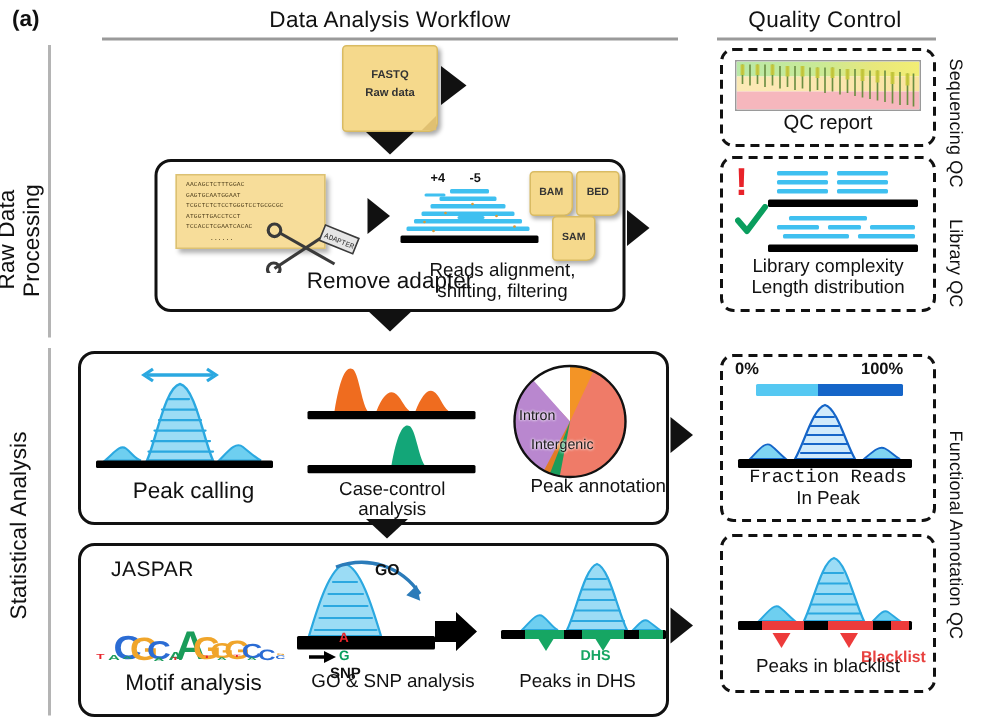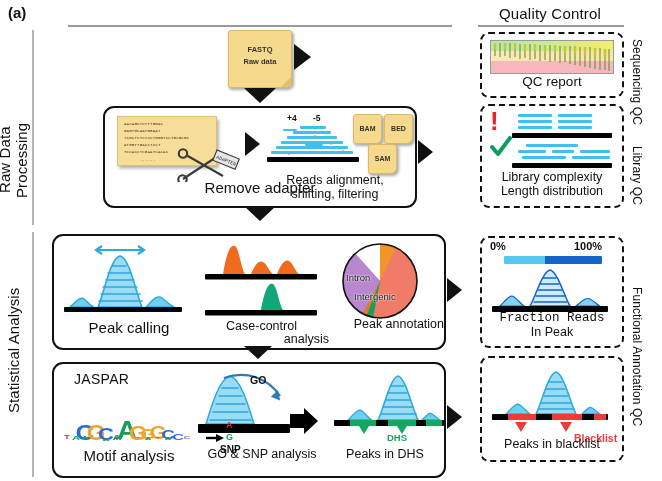--- a/index.html
+++ b/index.html
@@ -81,20 +81,21 @@
   .tri-dn-r{position:absolute;width:0;height:0;border-left:6px solid transparent;
             border-right:6px solid transparent;border-top:10px solid #ed3b3b;}
 </style>
 </head>
 <body>
 
 <div class="root">
 
   <div class="fig-letter">(a)</div>
 
+  <div class="abs panel-label ctr" style="left:60px;top:3px;width:400px;height:20px;">Data Analysis Workflow</div>
   <div class="hrule" style="left:68px;top:25px;width:384px;"></div>
 
   <div class="abs panel-label ctr" style="left:470px;top:3px;width:160px;height:20px;">Quality Control</div>
   <div class="hrule" style="left:478px;top:25px;width:146px;"></div>
 
   <div class="abs vert-up rowlabel ctr" style="left:2px;top:95px;width:22px;height:130px;">Raw Data Processing</div>
   <div class="vrule" style="left:32px;top:30px;width:2px;height:195px;"></div>
 
   <div class="abs vert-up rowlabel ctr" style="left:2px;top:250px;width:22px;height:200px;">Statistical Analysis</div>
   <div class="vrule" style="left:32px;top:232px;width:2px;height:245px;"></div>
@@ -291,21 +292,21 @@
 
     <svg style="position:absolute;left:145px;top:6px;" width="125" height="74">
       <path d="M24,32 C28,8 32,2 36,4 C40,6 42,26 46,32 Z" fill="#ef6c1f"></path>
       <path d="M52,32 C56,22 60,18 64,20 C68,22 70,29 74,32 Z" fill="#ef6c1f"></path>
       <path d="M78,32 C82,22 86,17 90,19 C94,21 96,29 100,32 Z" fill="#ef6c1f"></path>
       <rect x="6" y="32" width="112" height="5.5" fill="#000" rx="1"></rect>
       <path d="M62,68 C66,46 70,40 74,42 C78,44 80,62 84,68 Z" fill="#13a678"></path>
       <rect x="6" y="68" width="112" height="5.5" fill="#000" rx="1"></rect>
     </svg>
     <div class="cap sm" style="top:84px;left:140px;width:135px;">Case-control</div>
-    <div class="cap sm" style="top:97px;left:140px;width:135px;text-align:right;">analysis</div>
+    <div class="cap sm" style="top:97px;left:140px;width:135px;">analysis</div>
 
     <svg style="position:absolute;left:282px;top:5px;" width="96" height="80">
       <g transform="translate(44,40)">
 
         <path d="M0,0 L0,-37 A37,37 0 0,1 13.0,-34.6 Z" transform="rotate(160)" fill="#e07b26"></path>
         <path d="M0,0 L0,-37 A37,37 0 1,1 -33.5,15.7 Z" transform="rotate(72)" fill="#e07b26"></path>
 
         <path d="M0,0 L0,-37 A37,37 0 0,1 34.7,12.8 Z" transform="rotate(208)" fill="#b987cf"></path>
 
         <path d="M0,0 L0,-37 A37,37 0 0,1 30.7,20.6 Z" transform="rotate(0)" fill="#f39426"></path>

